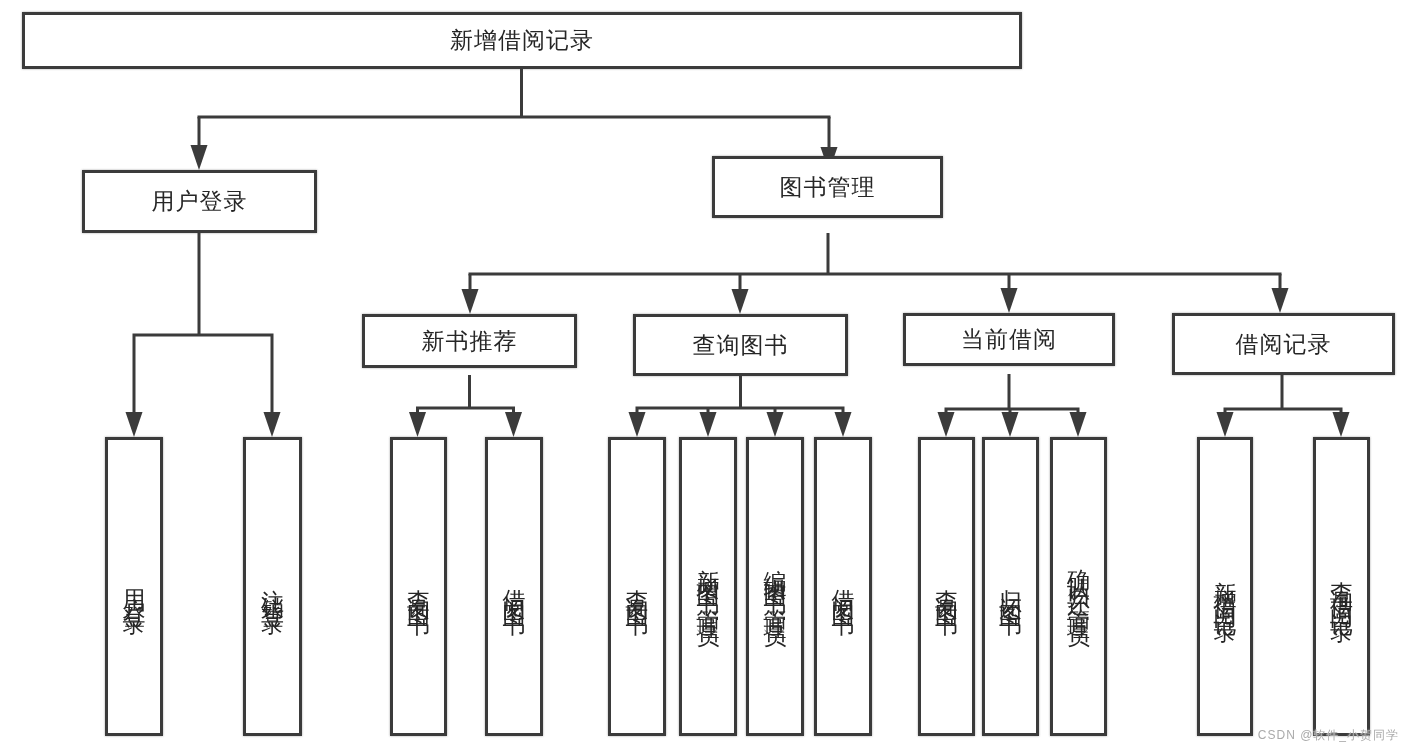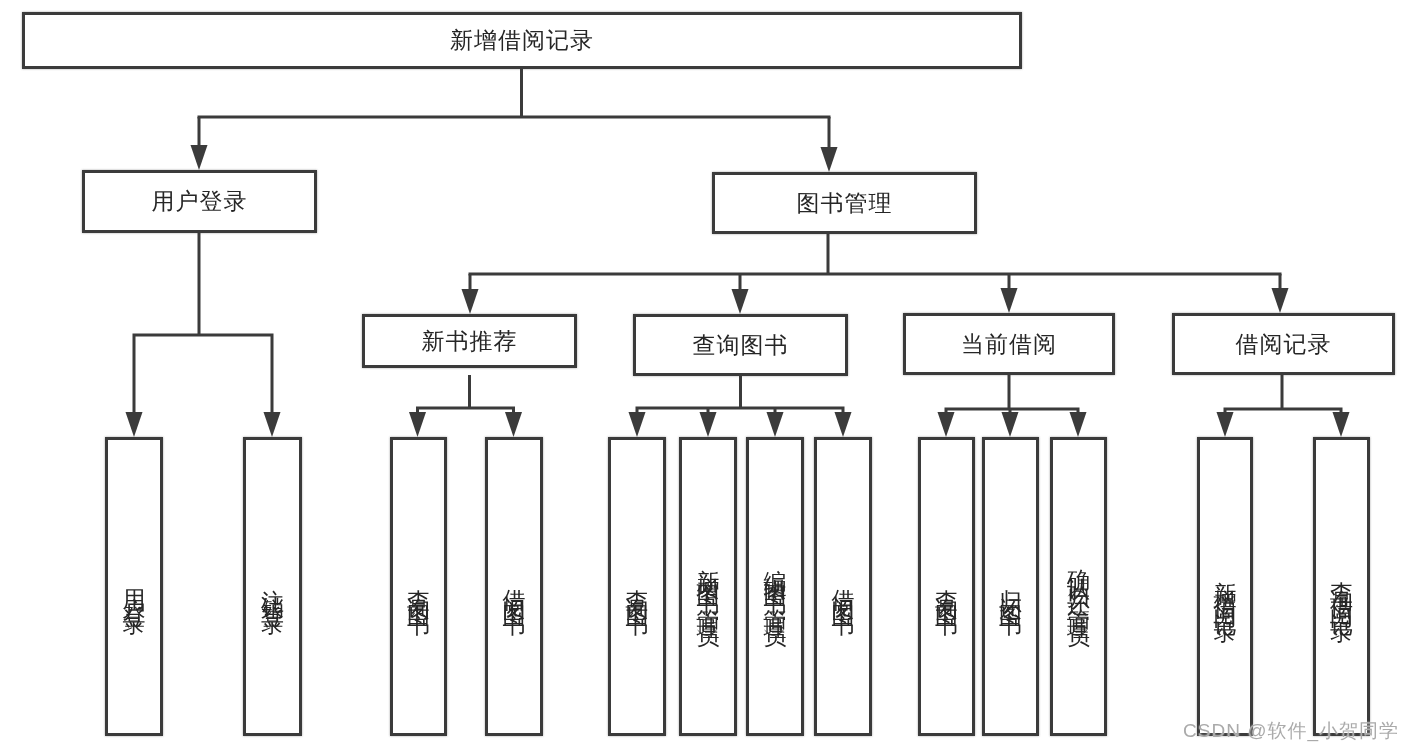--- a/index.html
+++ b/index.html
@@ -43,21 +43,21 @@
     writing-mode: vertical-rl;
     text-orientation: mixed;
     letter-spacing: 8px;
     white-space: nowrap;
   }
   .watermark {
     position: absolute;
     right: 6px;
     bottom: 3px;
     z-index: 3;
-    font-size: 19px;
+    font-size: 12px;
     color: #aaaaaa;
     text-shadow: 0 0 2px rgba(255,255,255,.9);
     letter-spacing: 1px;
     white-space: nowrap;
   }
 </style>
 </head>
 <body>
 
 <div class="canvas">
@@ -111,31 +111,31 @@
     </g>
   </svg>
 
   <div class="node h" style="left:22px;top:12px;width:1000px;height:57px">
     <span>新增借阅记录</span>
   </div>
 
   <div class="node h" style="left:82px;top:170px;width:235px;height:63px">
     <span>用户登录</span>
   </div>
-  <div class="node h" style="left:712px;top:172px;width:265px;height:62px">
+  <div class="node h" style="left:712px;top:156px;width:231px;height:62px">
     <span>图书管理</span>
   </div>
 
   <div class="node h" style="left:362px;top:314px;width:215px;height:54px">
     <span>新书推荐</span>
   </div>
   <div class="node h" style="left:633px;top:314px;width:215px;height:62px">
     <span>查询图书</span>
   </div>
-  <div class="node h" style="left:903px;top:313px;width:212px;height:62px">
+  <div class="node h" style="left:903px;top:313px;width:212px;height:53px">
     <span>当前借阅</span>
   </div>
   <div class="node h" style="left:1172px;top:313px;width:223px;height:62px">
     <span>借阅记录</span>
   </div>
 
   <div class="node v" style="left:105px;top:437px;width:58px;height:299px">
     <span>用户登录</span>
   </div>
   <div class="node v" style="left:243px;top:437px;width:59px;height:299px">

